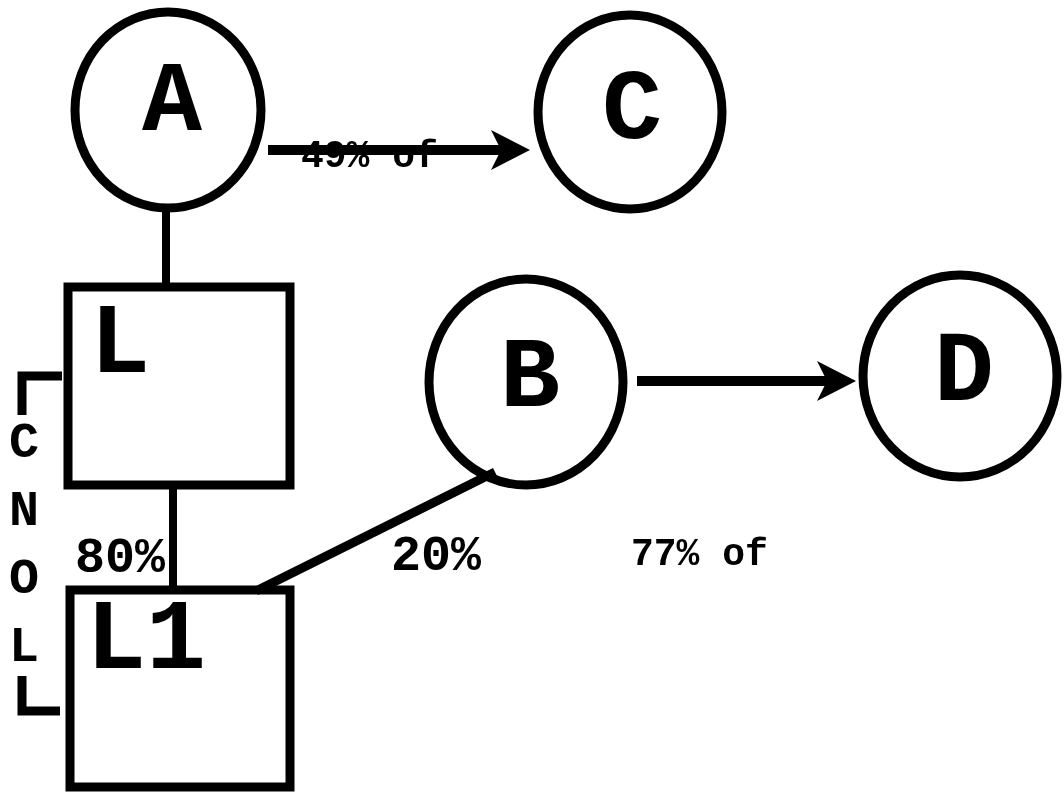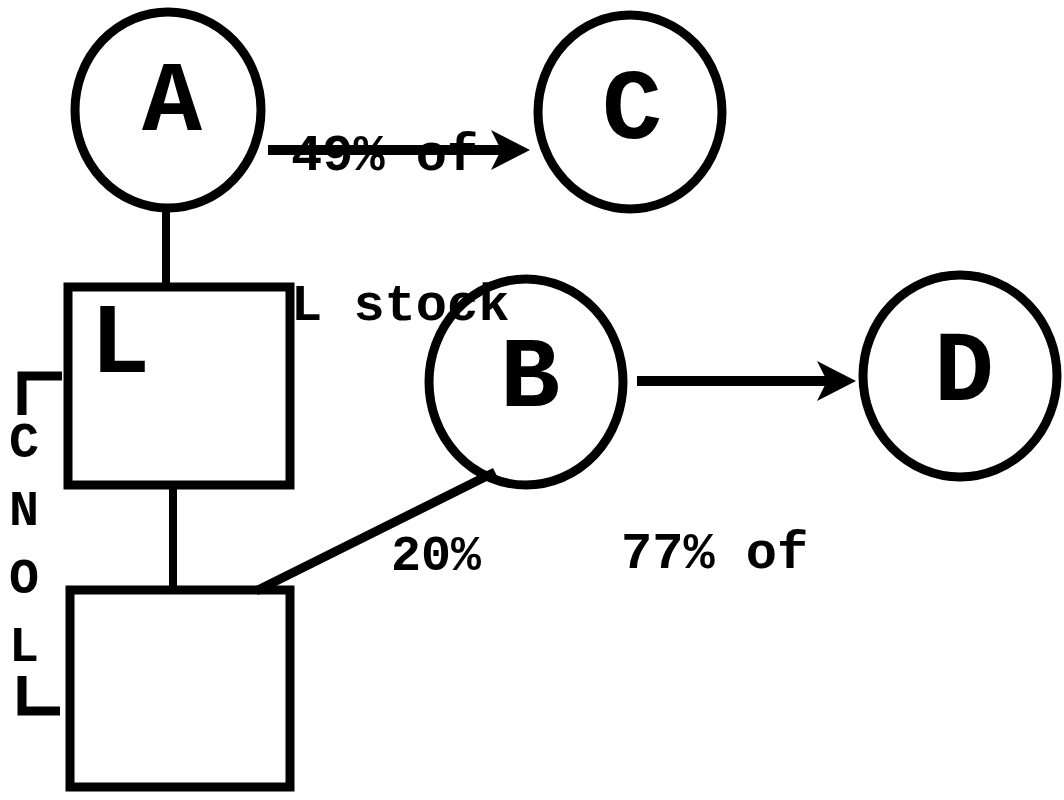--- a/index.html
+++ b/index.html
@@ -32,21 +32,22 @@
   .node-letter {
     font-size: 100px;
     line-height: 1;
     transform: translate(-50%, -50%);
   }
   .box-letter {
     font-size: 100px;
     line-height: 1;
   }
   .edge-label {
-    font-size: 52px;
+    font-size: 38px;
+    margin-left: 10px;
   }
   .edge-label span { display: block; }
   .lbl-49 { line-height: 50px; }
   .lbl-20of { line-height: 62px; }
   .pct-label {
     font-size: 50px;
     line-height: 1;
   }
   .cnol {
     position: absolute;
@@ -88,29 +89,30 @@
     <path d="M 62 376 L 22 376 L 22 415" fill="none" stroke="#000" stroke-width="9"></path>
     <path d="M 22 676 L 22 711 L 60 711" fill="none" stroke="#000" stroke-width="9"></path>
   </svg>
 
   <div class="txt node-letter" style="left:172px; top:104px;">A</div>
   <div class="txt node-letter" style="left:632px; top:112px;">C</div>
   <div class="txt node-letter" style="left:530px; top:380px;">B</div>
   <div class="txt node-letter" style="left:964px; top:374px;">D</div>
 
   <div class="txt box-letter" style="left:90px; top:296px;">L</div>
+  <div class="txt box-letter" style="left:86px; top:592px;">L1</div>
 
   <div class="txt edge-label lbl-49" style="left:291px; top:32px;">
     <span>49% of</span>
-    <span>L stock</span>
   </div>
   <div class="txt edge-label lbl-20of" style="left:621px; top:400px;">
     <span>77% of</span>
   </div>
 
+  <div class="txt pct-label" style="left:75px; top:534px;">80%</div>
   <div class="txt pct-label" style="left:391px; top:532px;font-family:Liberation Mono, monospace;">20%</div>
 
   <div class="cnol">
     <span>C</span>
     <span>N</span>
     <span>O</span>
     <span>L</span>
   </div>
 
 </div>

